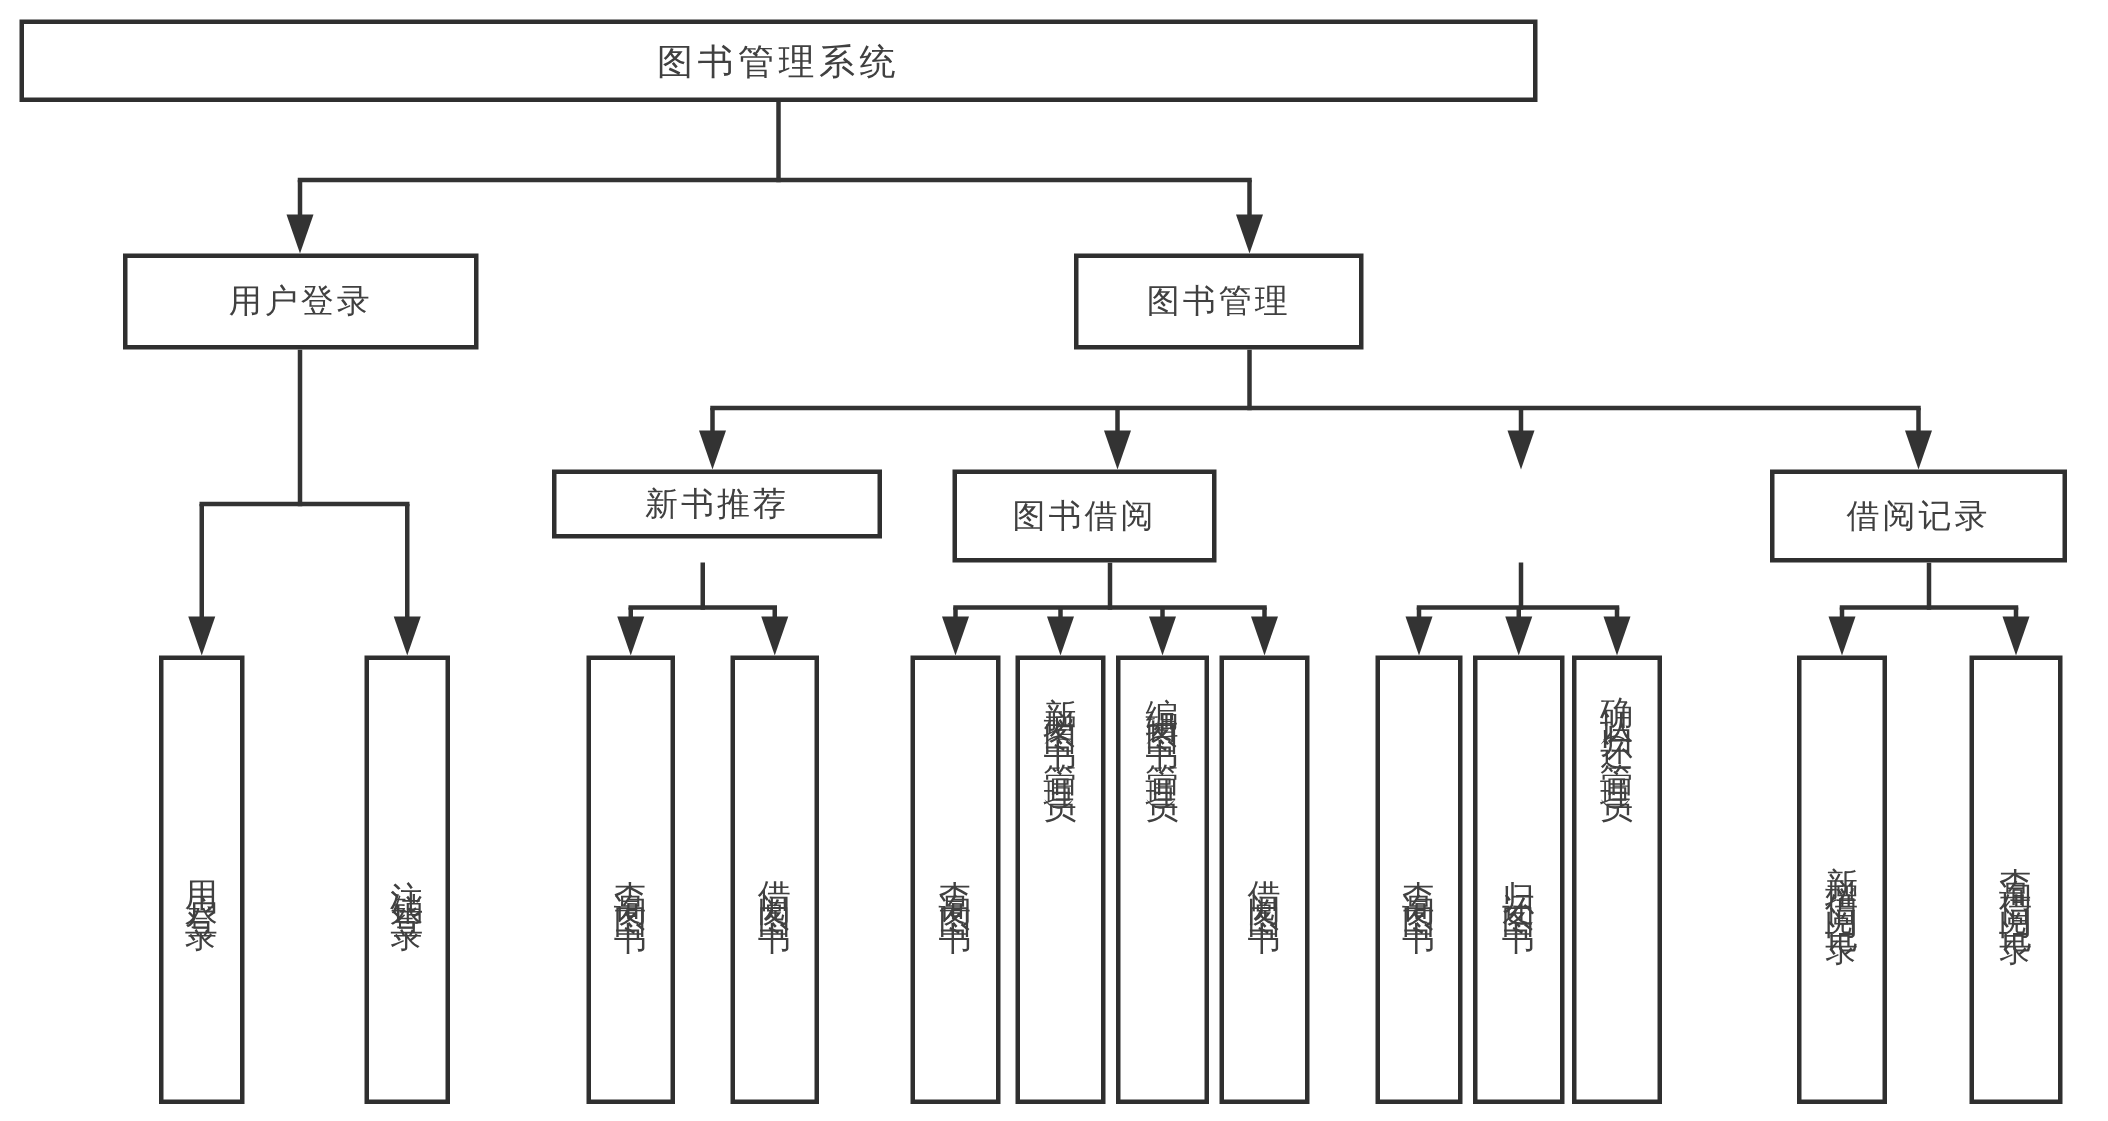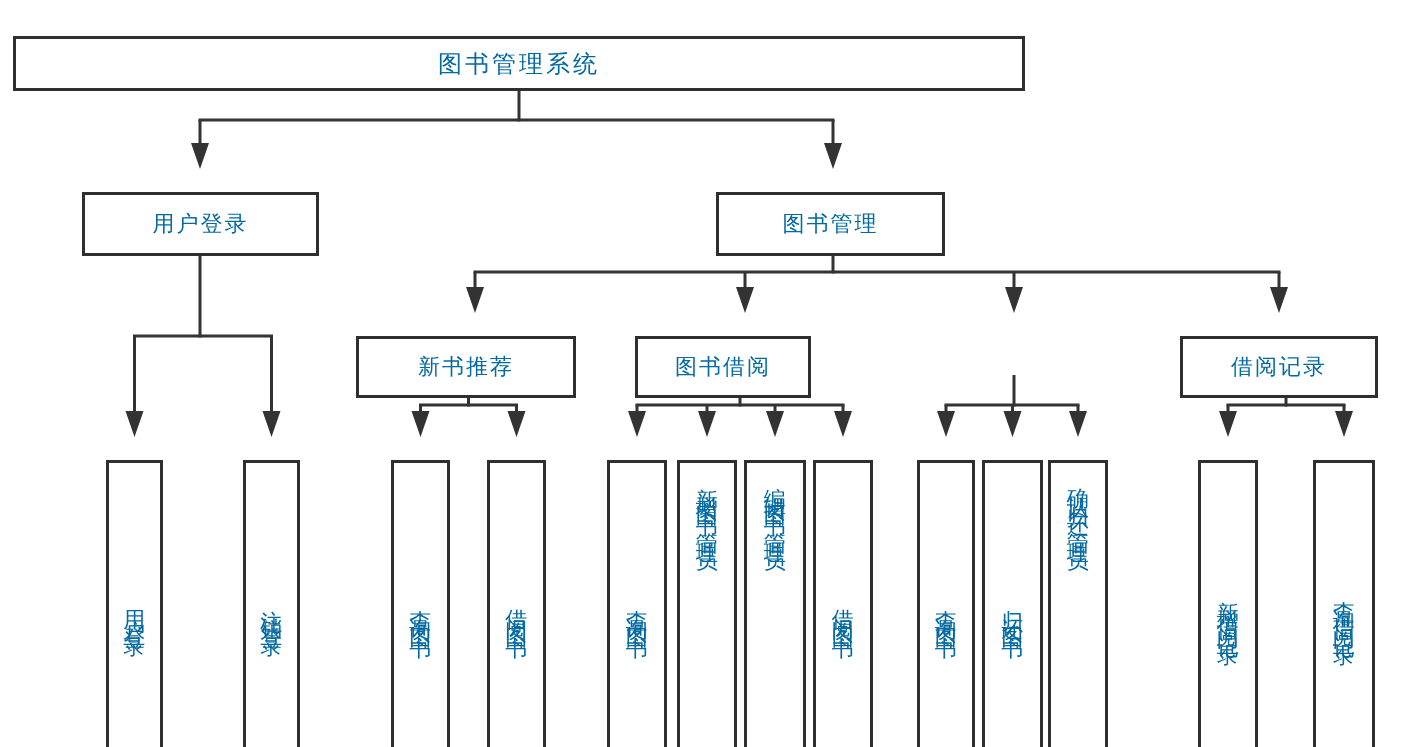--- a/index.html
+++ b/index.html
@@ -23,22 +23,21 @@
   }
   .box {
     position: absolute;
     box-sizing: border-box;
     background: #ffffff;
     border: 3px solid #2f2f2f;
     display: flex;
     align-items: center;
     justify-content: center;
     z-index: 2;
-    color: #0369a1;
-    margin-top: 23px;
+    color: #404040;
   }
   .box.h span {
     font-size: 22px;
     letter-spacing: 2px;
     white-space: nowrap;
   }
   .box.root span {
     font-size: 24px;
     letter-spacing: 3px;
   }
@@ -125,25 +124,25 @@
       <polygon points="1335,411 1353,411 1344,437" fill="#333333"></polygon>
     </svg>
 
   <div class="box h root" style="left:13px; top:13px; width:1012px; height:55px;">
     <span>图书管理系统</span>
   </div>
 
   <div class="box h" style="left:82px; top:169px; width:237px; height:64px;">
     <span>用户登录</span>
   </div>
-  <div class="box h" style="left:716px; top:169px; width:229px; height:64px;justify-content:center;">
+  <div class="box h" style="left:716px; top:169px; width:193px; height:64px;justify-content:center;">
     <span>图书管理</span>
   </div>
 
-  <div class="box h" style="left:356px; top:313px; width:220px; height:62px;">
+  <div class="box h" style="left:368px; top:313px; width:220px; height:46px;">
     <span>新书推荐</span>
   </div>
   <div class="box h" style="left:635px; top:313px; width:176px; height:62px;">
     <span>图书借阅</span>
   </div>
   <div class="box h" style="left:1180px; top:313px; width:198px; height:62px;">
     <span>借阅记录</span>
   </div>
 
   <div class="box v" style="left:106px; top:437px; width:57px; height:299px;">

